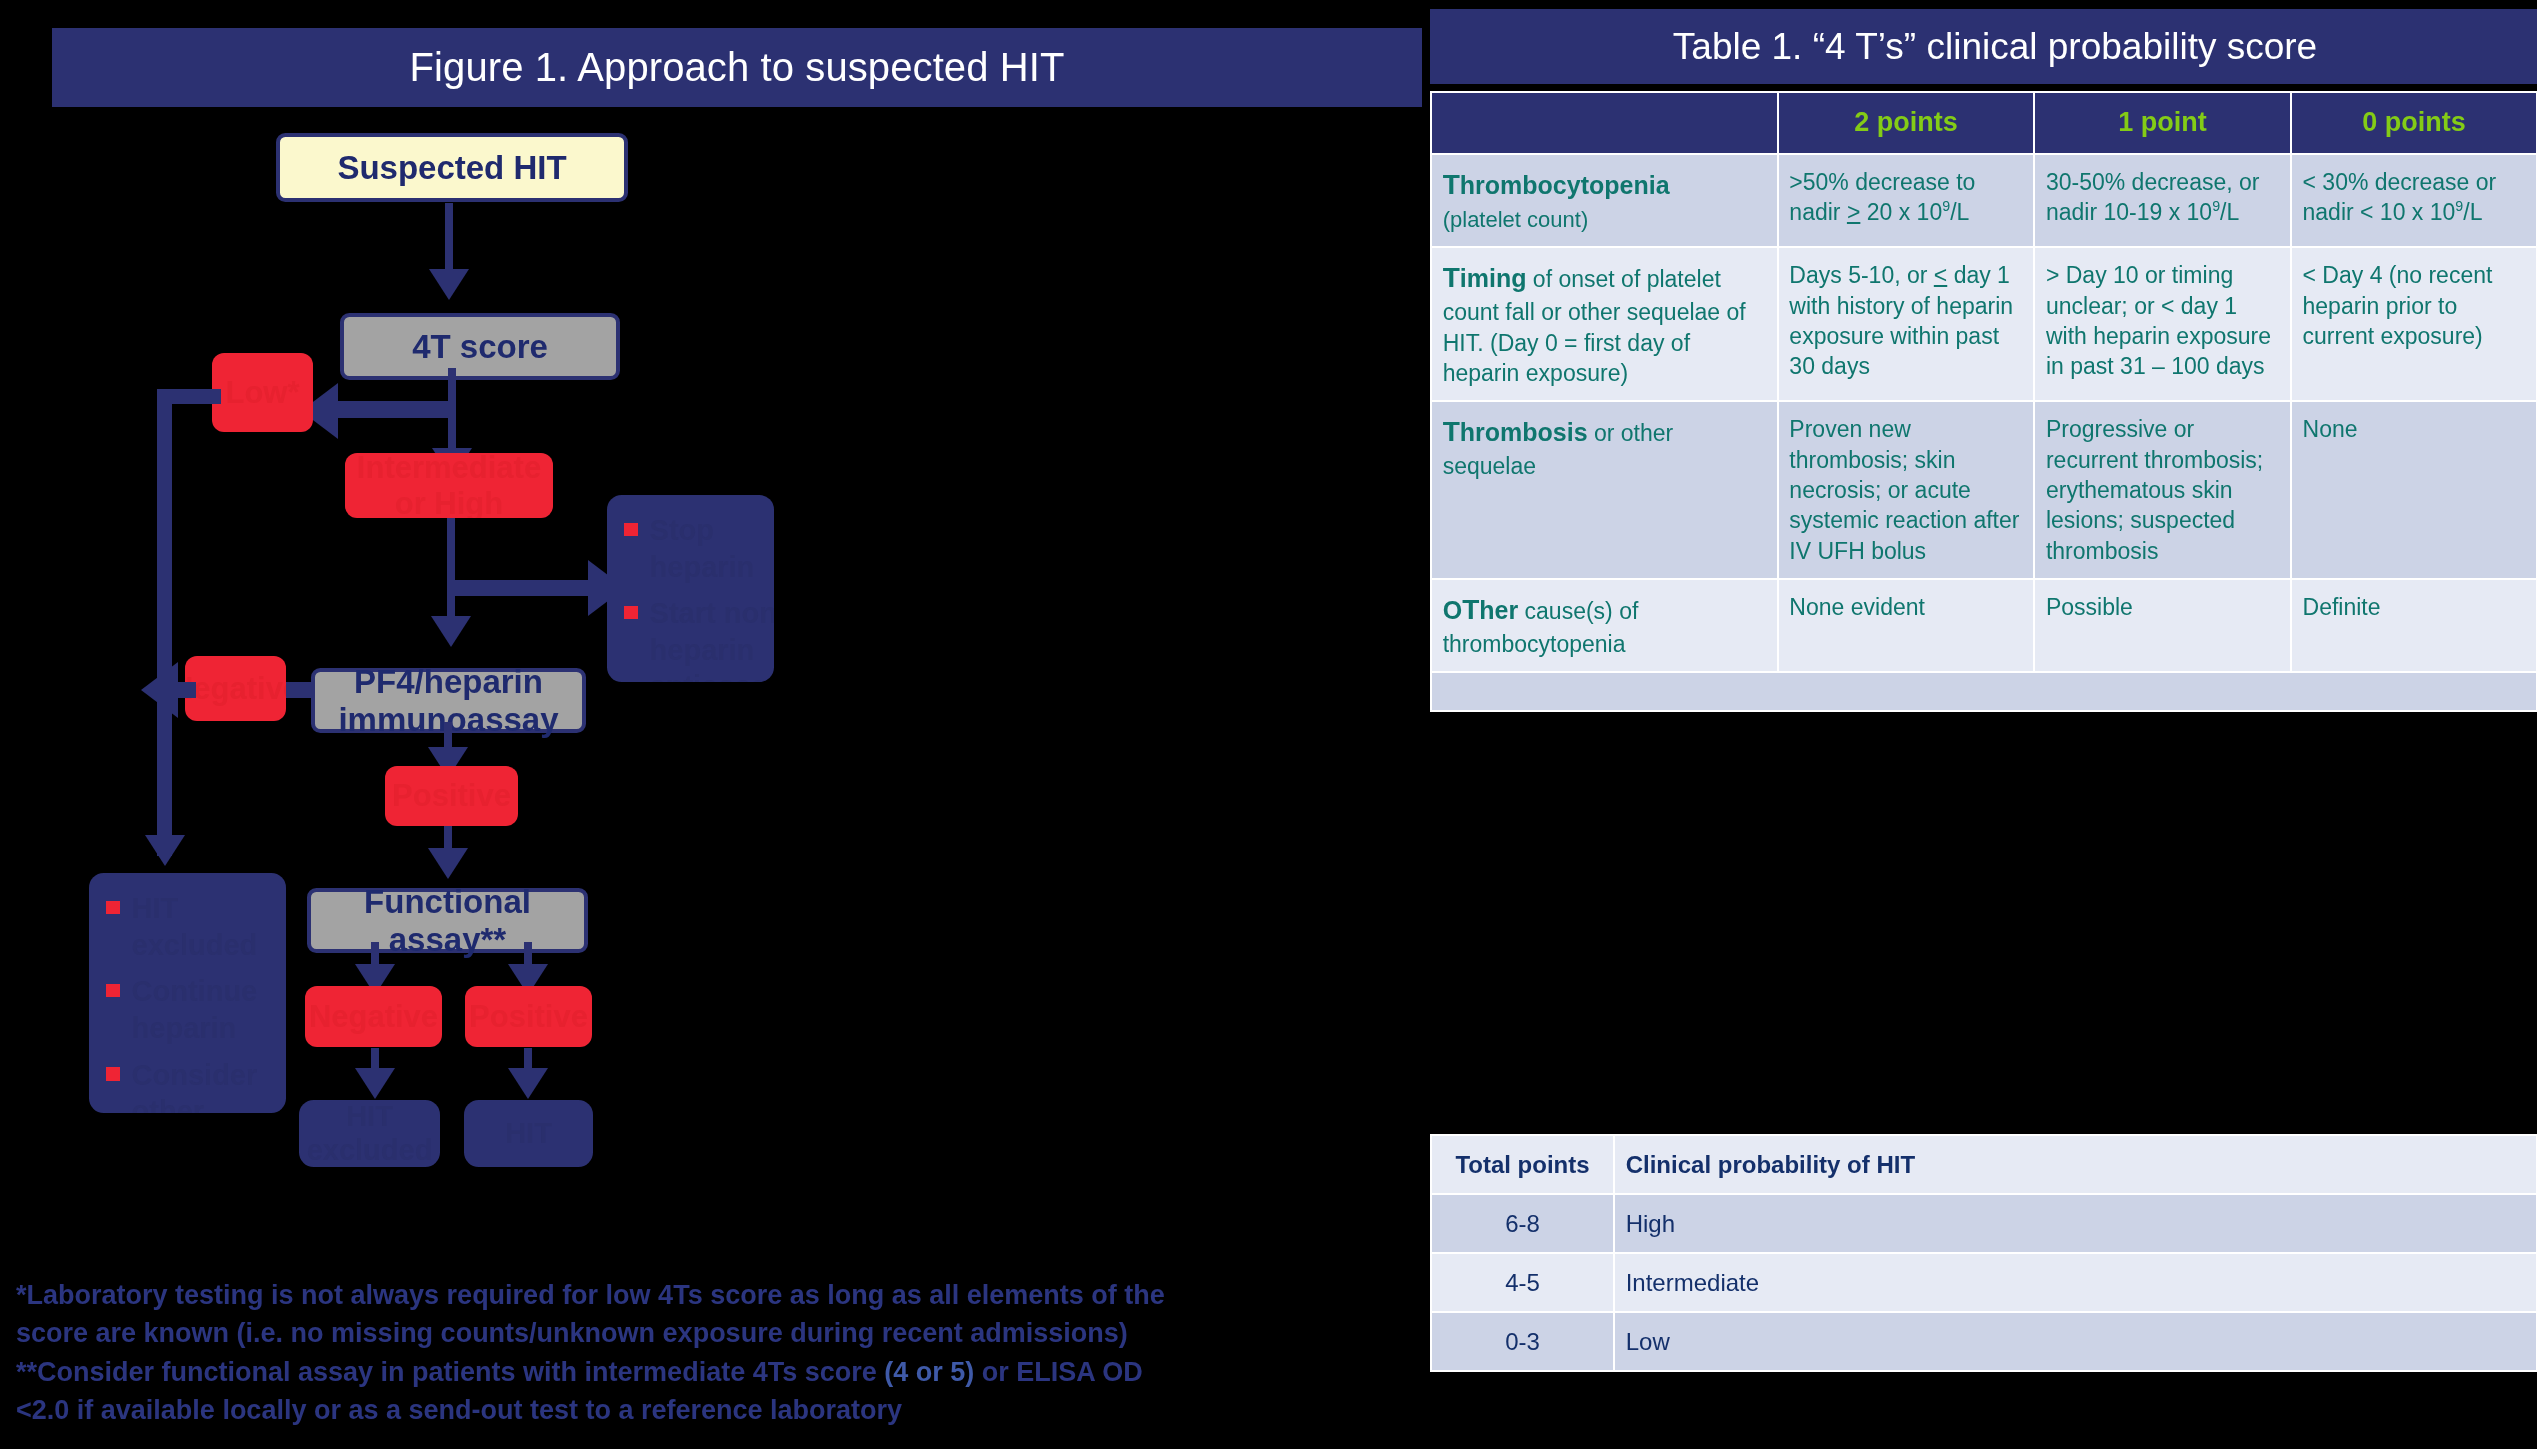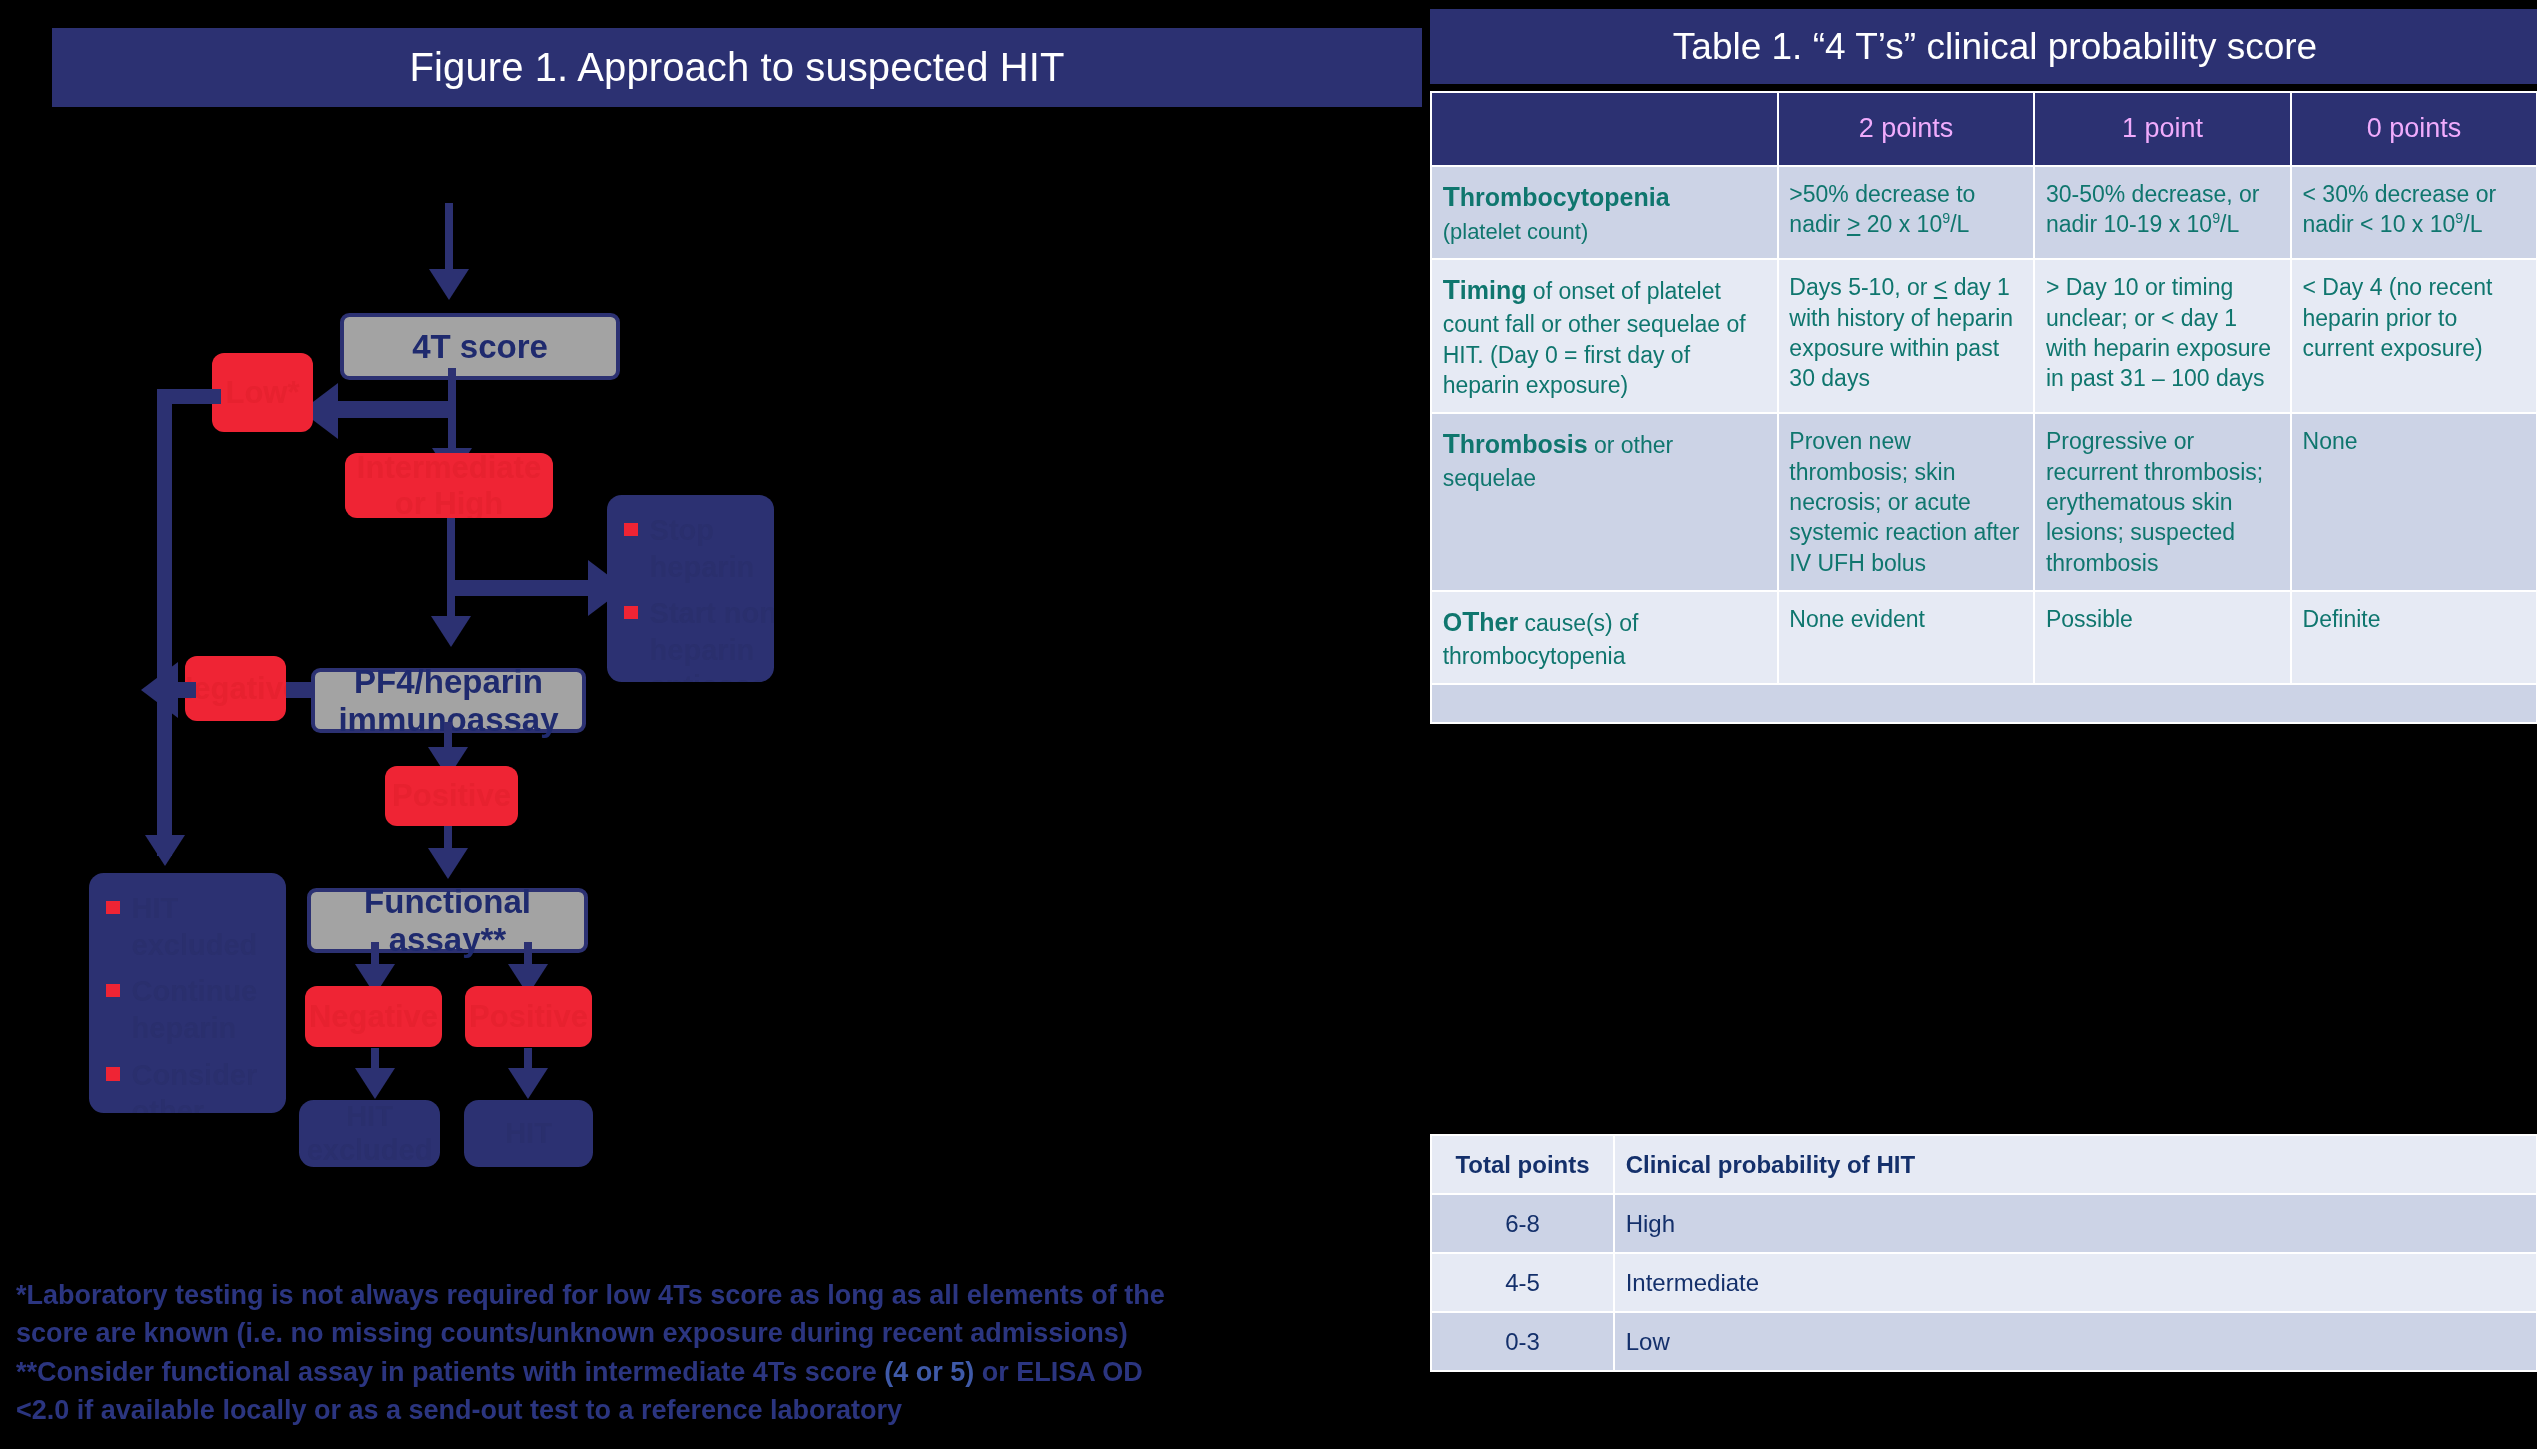--- a/index.html
+++ b/index.html
@@ -175,24 +175,24 @@
   }
   #score-table th, #score-table td {
     vertical-align: top;
     padding: 12px 10.7px;
     font-size: 23px;
     color: #0f766e;
     line-height: 1.32;
   }
   #score-table thead th {
     background: #2c3172;
-    color: #f0abfc;
-    font-weight: normal;
+    color: #84cc16;
+    font-weight: bold;
     font-size: 27px;
-    height: 72px;
+    height: 60px;
     vertical-align: middle;
     text-align: center;
   }
   #score-table thead th.crit-head { text-align: left; }
 
   .row-a td { background: #ccd3e6; }
   .row-b td { background: #e6eaf4; }
 
   .crit-name { font-weight: normal; }
   .crit-name .big-t {
@@ -236,20 +236,23 @@
 </style>
 </head>
 <body>
 
 <div id="figure-panel">
 
   <div id="figure-title-bar">
     <span class="title-text">Figure 1. Approach to suspected HIT</span>
   </div>
 
+  <div class="node node-yellow" style="left:276px; top:117px; width:352px; height:69px;">
+    <span>Suspected HIT</span>
+  </div>
   <div class="conn" style="left:445px; top:187px; width:8px; height:72px;"></div>
   <div class="arrow-down" style="left:429px; top:253px;"></div>
 
   <div class="node node-white" style="left:340px; top:285px; width:280px; height:67px;">
     <span>4T score</span>
   </div>
 
   <div class="conn" style="left:448px; top:352px; width:8px; height:55px;"></div>
   <div class="conn" style="left:333px; top:385px; width:121px; height:17.3px;"></div>
   <div class="arrow-left" style="left:301px; top:367px;"></div>

